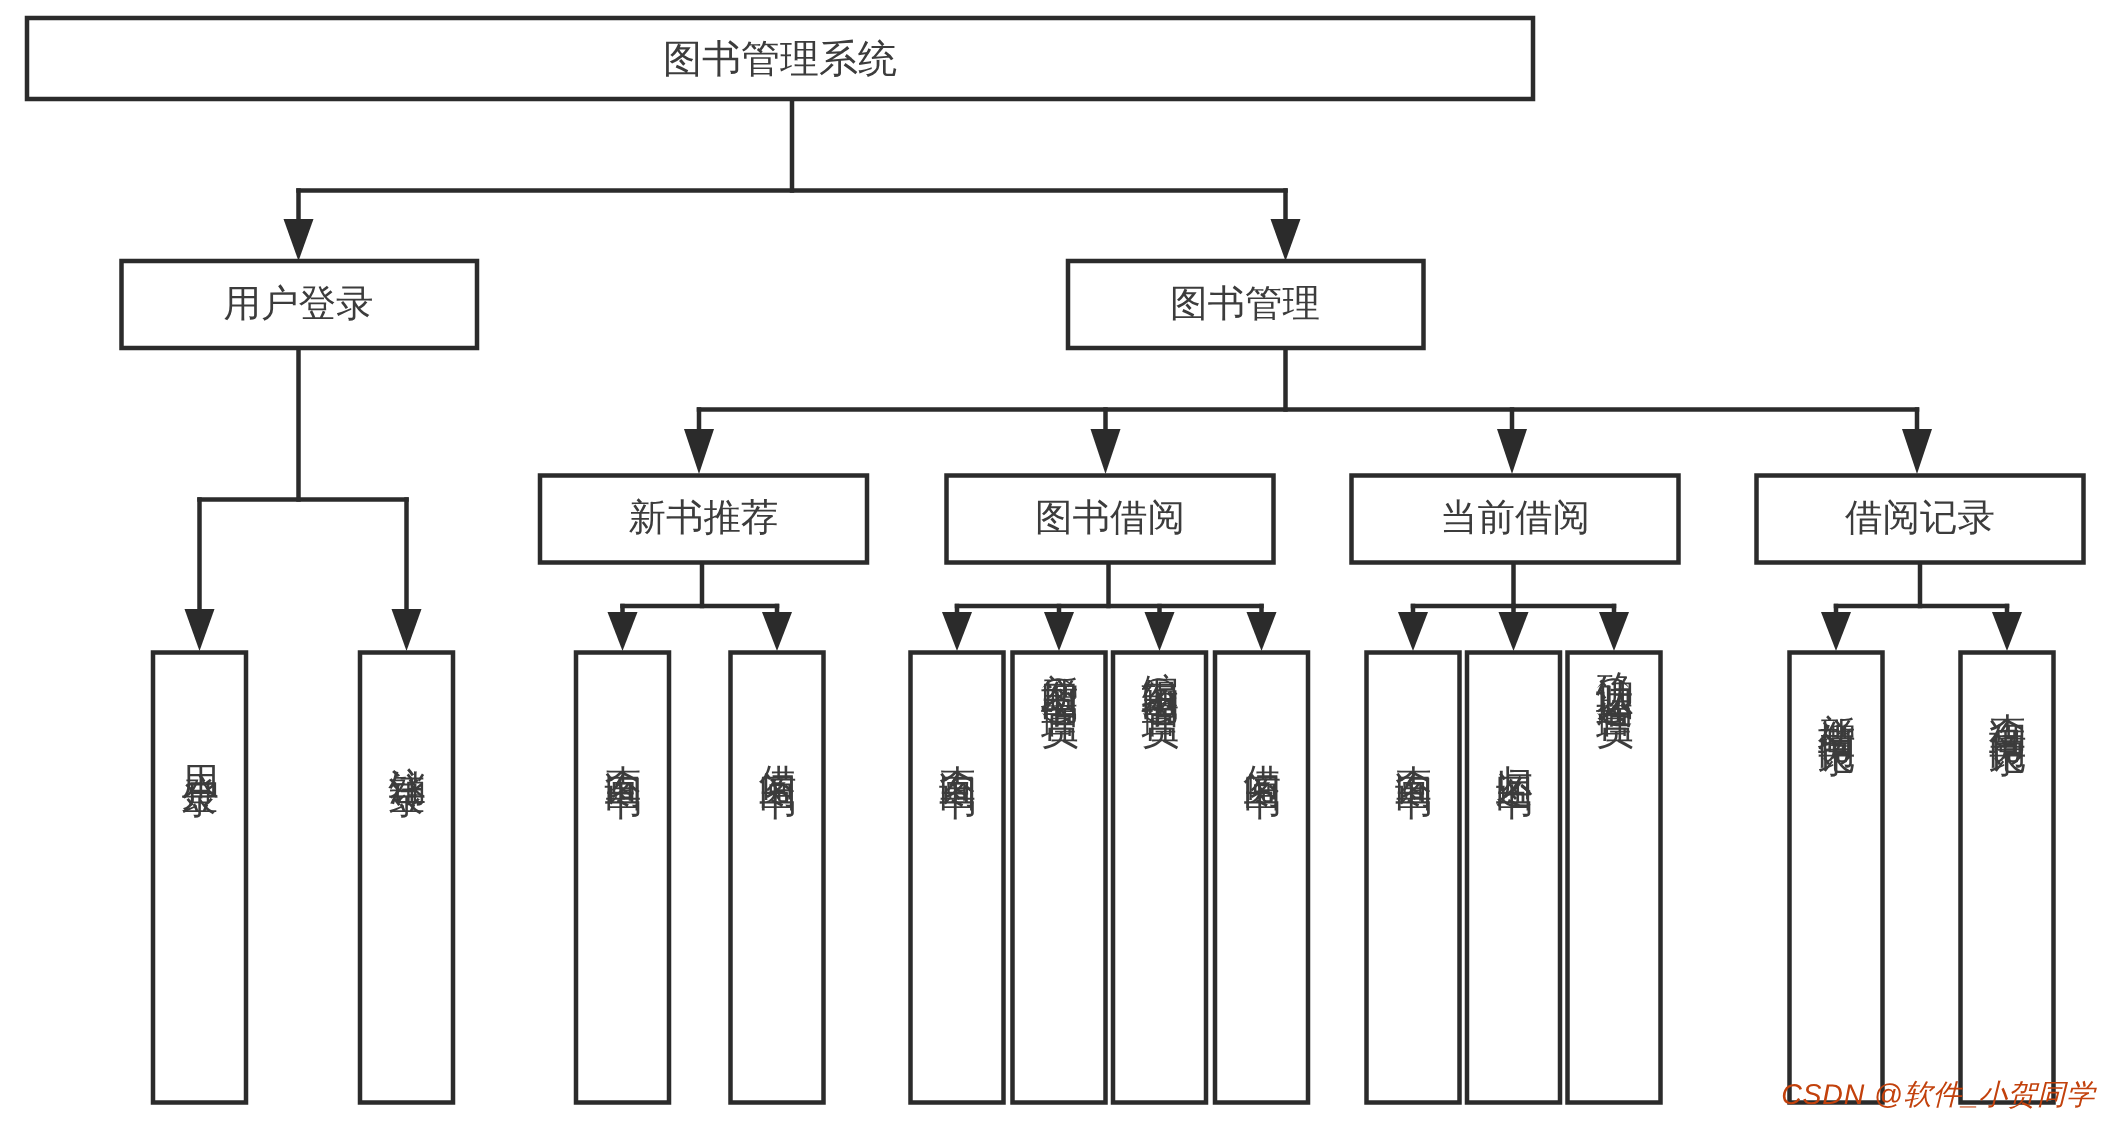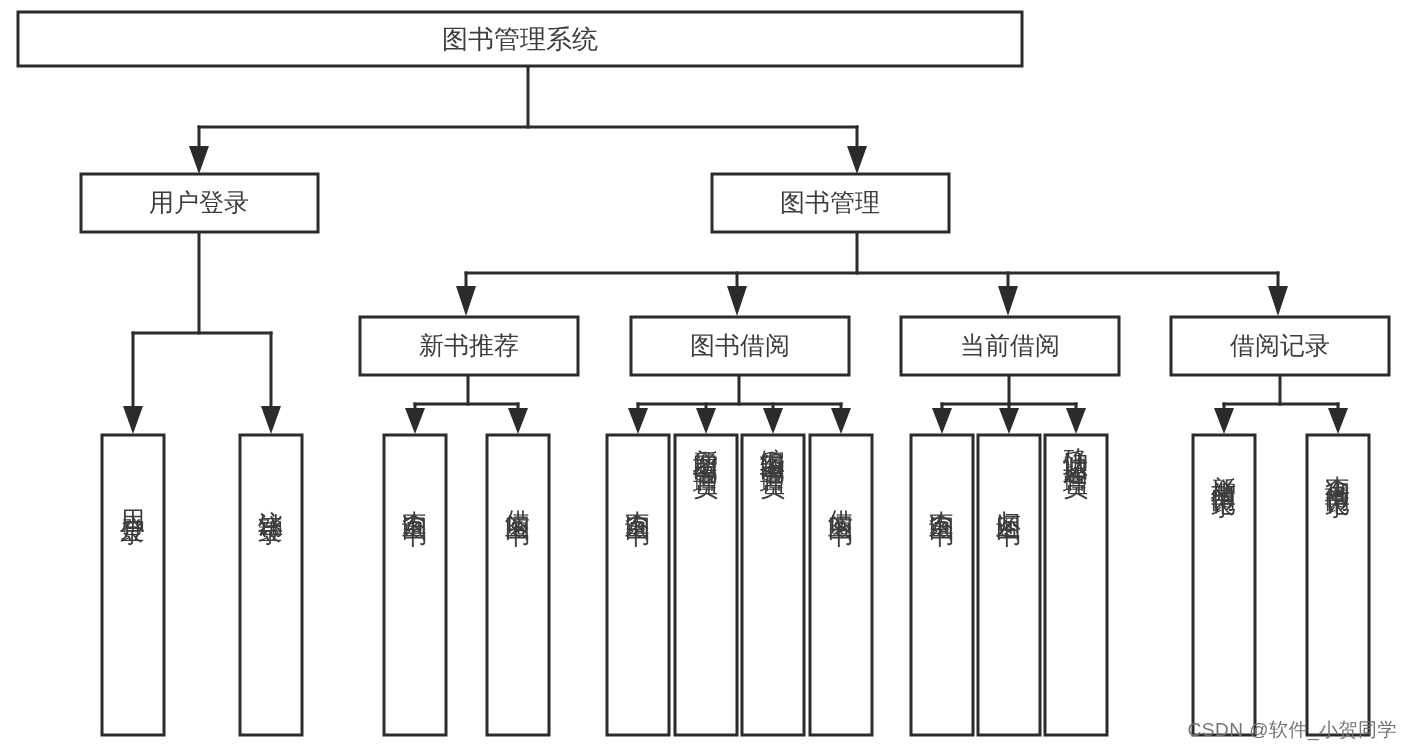--- a/index.html
+++ b/index.html
@@ -37,24 +37,25 @@
     fill:none;
     stroke-linecap:square;
   }
   .arrow-head{fill:#2b2b2b;stroke:none;}
   .watermark{
     position:absolute;
     right:8px;
     bottom:4px;
     font-family:"Liberation Sans","DejaVu Sans",sans-serif;
     font-size:19px;
-    color:#737373;
+    color:#c2410c;
     white-space:nowrap;
     letter-spacing:0.5px;
     pointer-events:none;
+    font-style:italic;
   }
 </style>
 </head>
 <body>
 
 <div id="diagram-root">
 
   <svg width="1405" height="747" viewBox="0 0 1405 747" xmlns="http://www.w3.org/2000/svg">
 
     <defs>

